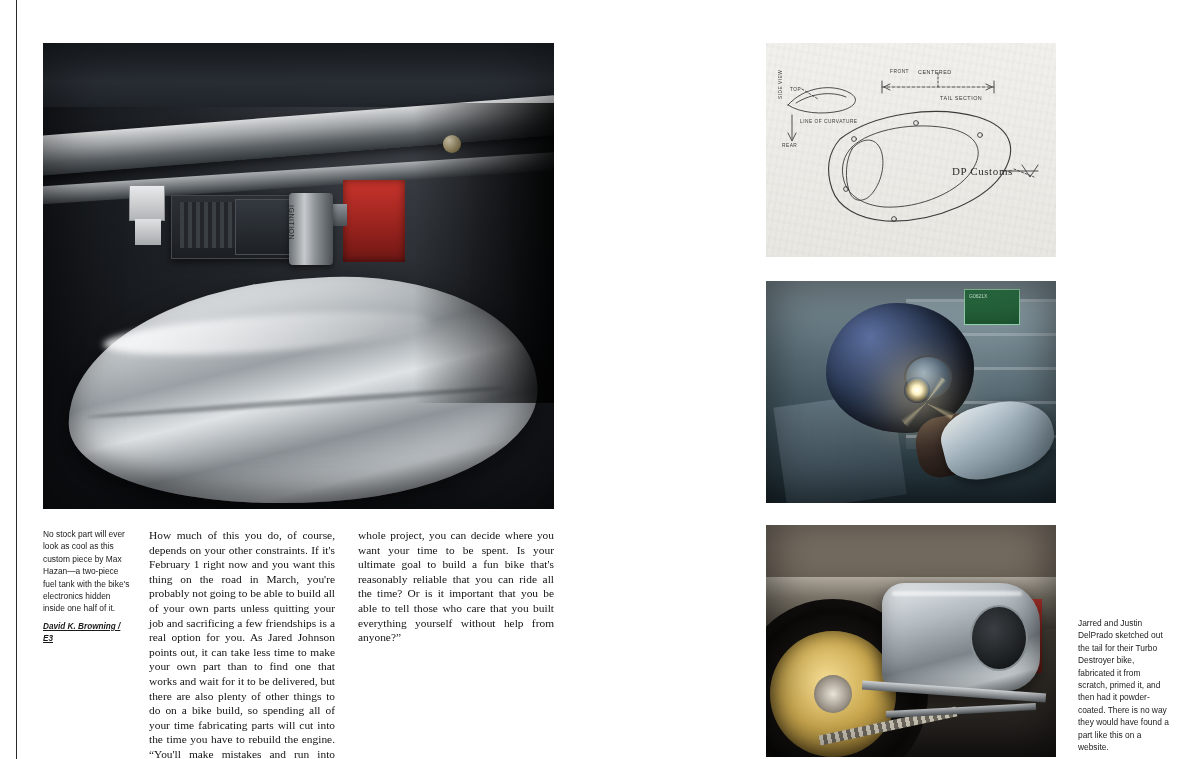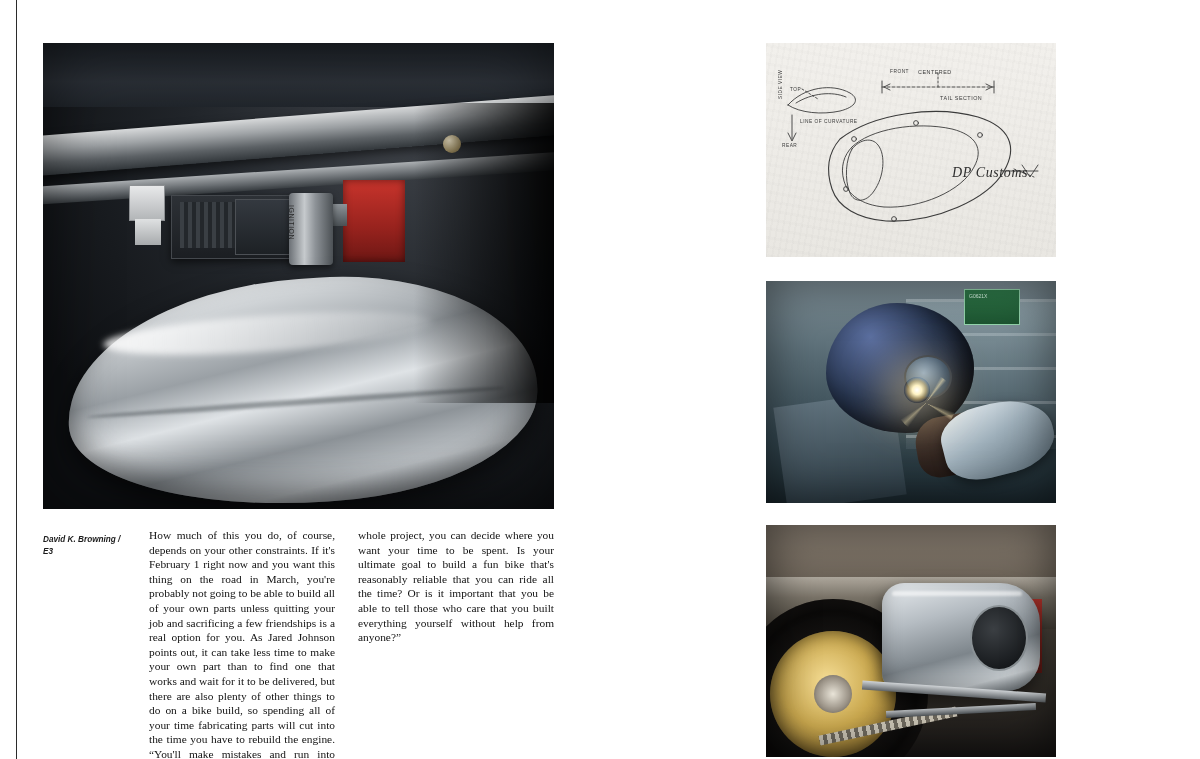--- a/index.html
+++ b/index.html
@@ -188,20 +188,21 @@
     font-family: "Liberation Sans", sans-serif;
     font-size: 8.4px;
     line-height: 12.4px;
     color: #1a1a1a;
   }
   .left-caption .credit {
     font-style: italic;
     font-weight: bold;
     margin-top: 6px;
     font-size: 8.2px;
+    text-decoration: underline;
   }
 
   .col {
     position: absolute;
     top: 528px;
     font-family: "Liberation Serif", serif;
     font-size: 11.4px;
     line-height: 14.6px;
     text-align: justify;
     color: #111;
@@ -238,22 +239,21 @@
   .sketch .hw {
     font-family: "Liberation Sans", sans-serif;
     position: absolute;
     color: #3a3a3a;
     letter-spacing: .5px;
   }
   .sketch .hw.small { font-size: 5.4px; }
   .sketch .hw.tiny { font-size: 4.8px; }
   .sketch .brand {
     font-family: "Liberation Serif", serif;
-    font-size: 14px;
-    font-style: italic;
+    font-size: 11px;
     color: #2e2e2e;
     letter-spacing: .6px;
   }
 
   
   .welder {
     position: absolute;
     left: 166px;
     top: 281px;
     width: 290px;
@@ -485,20 +485,21 @@
     <div class="bolt"></div>
     <div class="tank">
       <div class="hl"></div>
       <div class="seam"></div>
     </div>
     <div class="darkcorner"></div>
     <div class="vignette"></div>
   </div>
 
   <div class="left-caption">
+    <div>No stock part will ever look as cool as this custom piece by Max Hazan—a two-piece fuel tank with the bike's electronics hidden inside one half of it.</div>
     <div class="credit">David K. Browning / E3</div>
   </div>
 
   <div class="col col-1">
     <p>How much of this you do, of course, depends on your other constraints. If it's February 1 right now and you want this thing on the road in March, you're probably not going to be able to build all of your own parts unless quitting your job and sacrificing a few friendships is a real option for you. As Jared Johnson points out, it can take less time to make your own part than to find one that works and wait for it to be delivered, but there are also plenty of other things to do on a bike build, so spending all of your time fabricating parts will cut into the time you have to rebuild the engine. “You'll make mistakes and run into things that you didn't expect no matter what,” says John Ryland, “but if you take a look at the</p>
   </div>
 
   <div class="col col-2">
     <p>whole project, you can decide where you want your time to be spent. Is your ultimate goal to build a fun bike that's reasonably reliable that you can ride all the time? Or is it important that you be able to tell those who care that you built everything yourself without help from anyone?”</p>
   </div>
@@ -585,13 +586,17 @@
     <div class="chain"></div>
     <div class="tailtank">
       <div class="weld"></div>
       <div class="disc"></div>
     </div>
     <div class="frame"></div>
     <div class="frame2"></div>
     <div class="vignette"></div>
   </div>
 
+  <div class="right-caption">
+    <div>Jarred and Justin DelPrado sketched out the tail for their Turbo Destroyer bike, fabricated it from scratch, primed it, and then had it powder-coated. There is no way they would have found a part like this on a website.</div>
+
+  </div>
 </div>
 
 </body></html>

